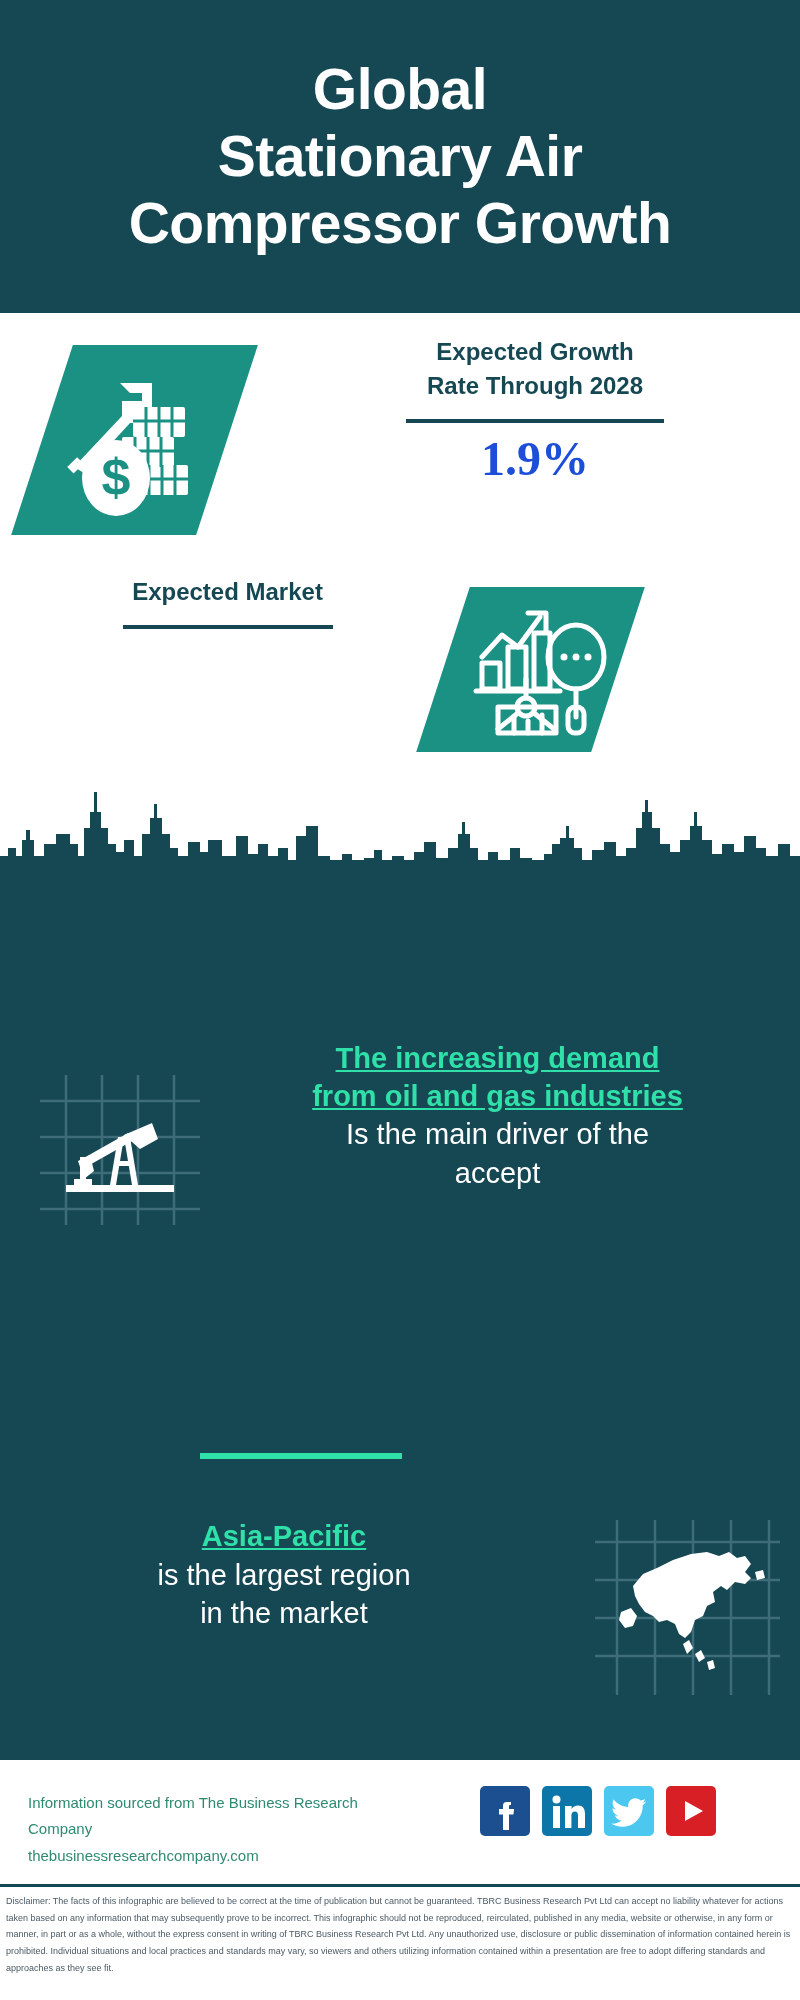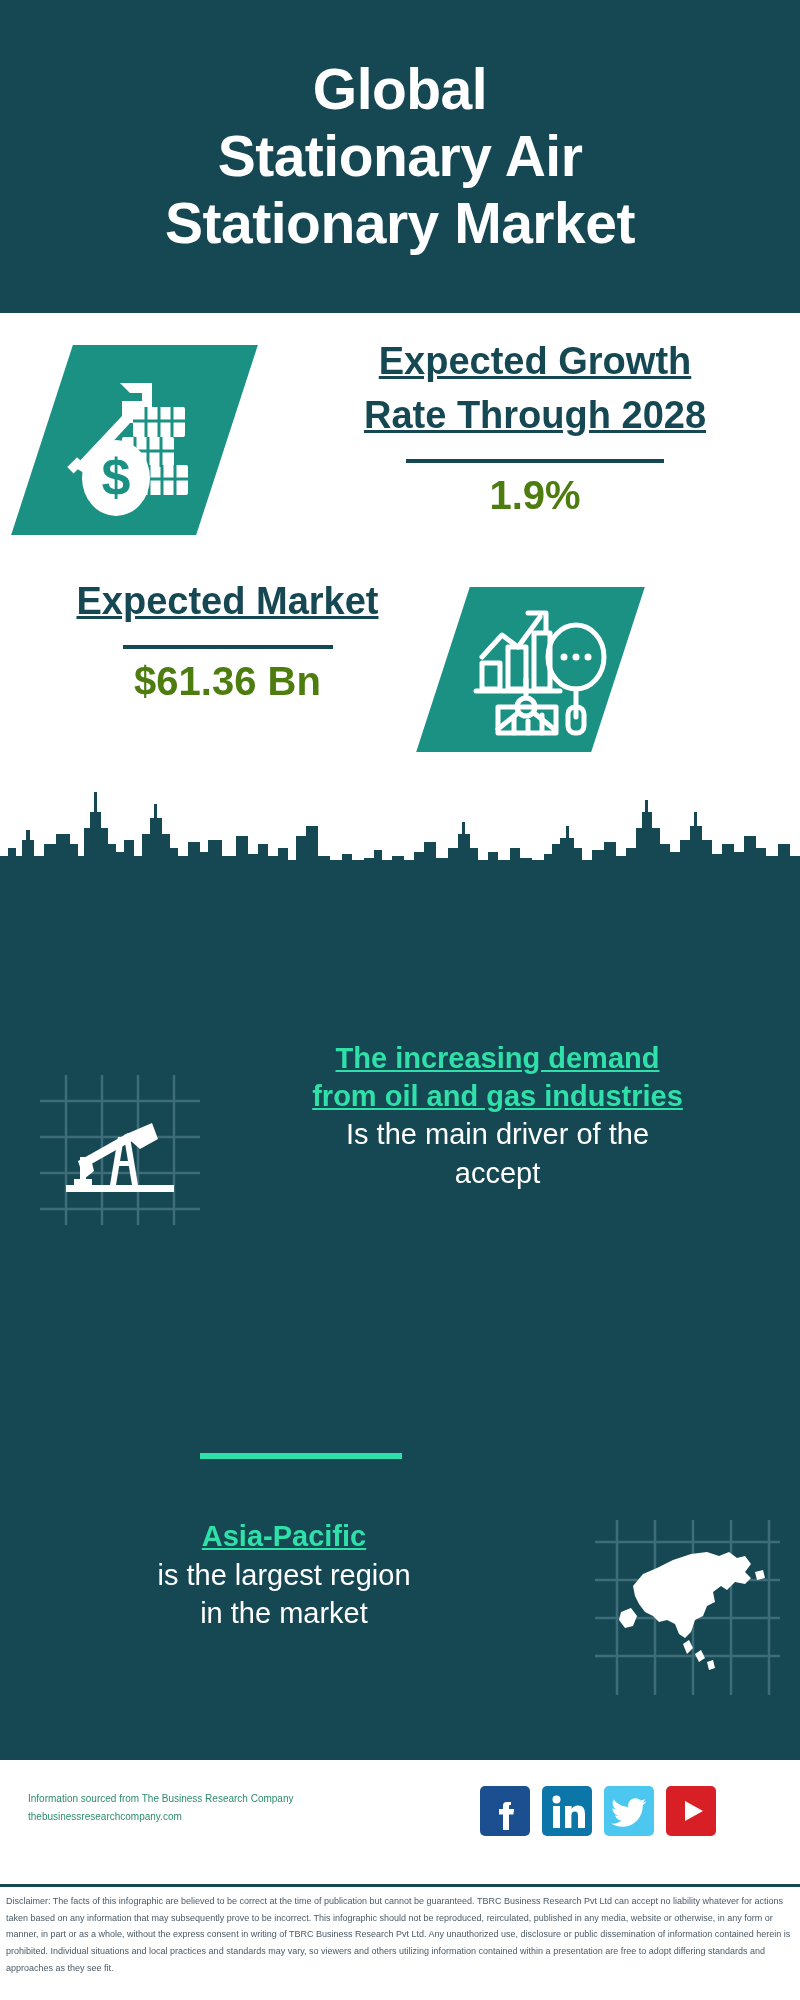--- a/index.html
+++ b/index.html
@@ -42,34 +42,34 @@
   }
   .icon-money{
     position:absolute;left:60px;top:40px;width:165px;height:175px;
   }
   .stat1-text{
     position:absolute;left:300px;top:22px;width:470px;
     text-align:center;
   }
   .stat-label{
     color:#164854;
-    font-size:38px;
+    font-size:24px;
     font-weight:bold;
     line-height:1.42;
-    text-decoration:underline;
   }
   .rule-dark{
     width:258px;height:4px;background:#164854;
     margin:16px auto 10px auto;
   }
   .stat-value-teal{
-    color:#4d7c0f;
-    font-size:40px;
+    color:#1d4ed8;
+    font-size:48px;
     font-weight:bold;
     line-height:1.1;
+    font-family:Liberation Serif, serif;
   }
 
   
   .stat2{
     position:absolute;left:18px;top:565px;width:800px;height:235px;
   }
   .stat2-text{
     position:absolute;left:22px;top:10px;width:375px;text-align:center;
   }
   .rule-dark2{
@@ -140,21 +140,21 @@
 
   
   .footer{
     position:absolute;left:0;top:1760px;width:800px;height:122px;
     background:#ffffff;
     display:flex;align-items:center;
   }
   .footer-text{
     position:absolute;left:28px;top:30px;width:350px;
     color:#2E8B6E;
-    font-size:10px;
+    font-size:15px;
     line-height:1.75;
   }
   .socials{
     position:absolute;left:480px;top:26px;
     display:flex;gap:12px;
   }
   .sicon{
     width:50px;height:50px;border-radius:5px;
     display:flex;align-items:center;justify-content:center;
     position:relative;
@@ -178,21 +178,21 @@
 </style>
 </head>
 <body>
 
 <div class="page">
 
   <div class="header">
     <div class="header-title">
       <div>Global</div>
       <div>Stationary Air</div>
-      <div>Stationary Market</div>
+      <div>Compressor Growth</div>
     </div>
   </div>
 
   <div class="stat1">
     <div class="par-left"></div>
     <svg class="icon-money" viewBox="0 0 165 175">
       <g fill="#ffffff">
 
         <path d="M14 114 L62 63 L62 48 L84 48 L84 70 L70 70 L24 120 Z"></path>
         <path d="M60 30 L92 30 L92 62 L82 52 L82 40 L70 40 Z"></path>
@@ -232,21 +232,20 @@
       <div class="stat-value-teal">1.9%</div>
     </div>
   </div>
 
   <div class="stat2">
     <div class="stat2-text">
       <div class="stat-label">
         <div>Expected Market</div>
       </div>
       <div class="rule-dark2"></div>
-      <div class="stat-value-teal">$61.36 Bn</div>
     </div>
 
     <div class="par-right"></div>
     <svg class="icon-chart" viewBox="0 0 150 150">
       <g stroke="#ffffff" stroke-width="5" fill="none" stroke-linecap="round" stroke-linejoin="round">
 
         <polyline points="14,62 34,40 50,52 72,22"></polyline>
         <polyline points="60,18 78,18 78,36"></polyline>
 
         <rect x="14" y="68" width="18" height="26"></rect>

